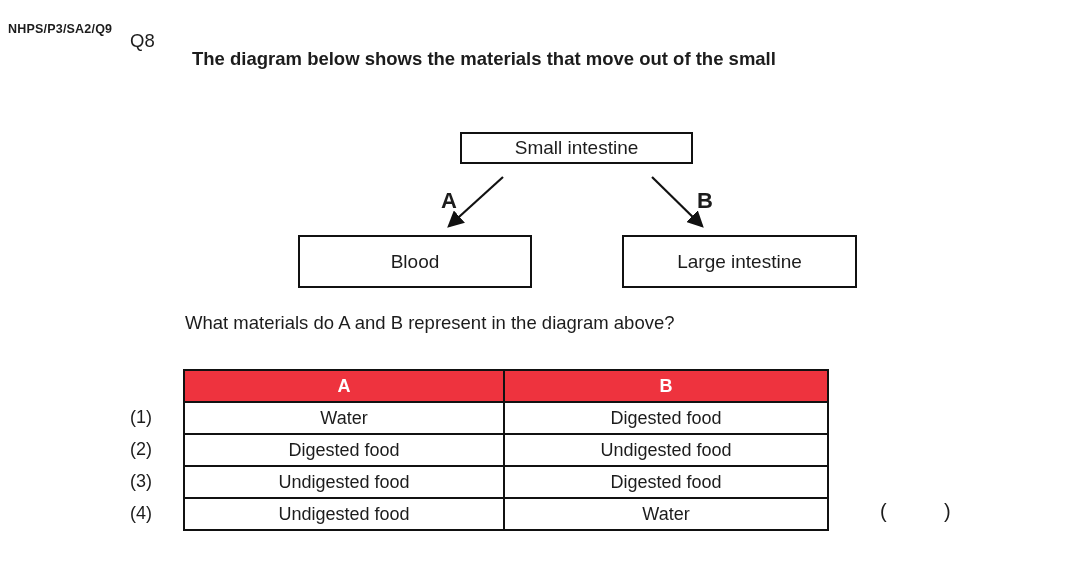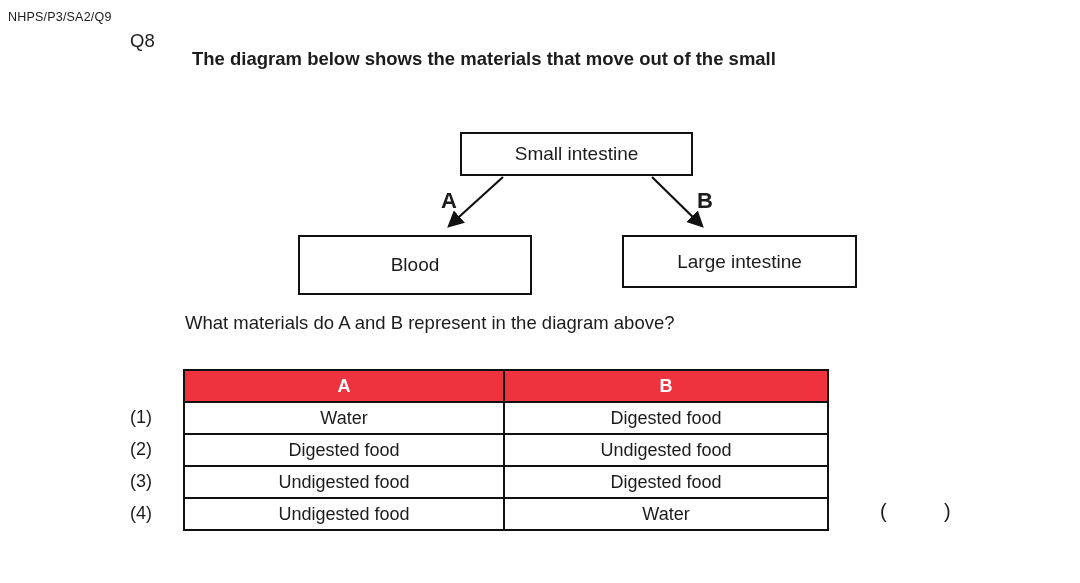--- a/index.html
+++ b/index.html
@@ -8,42 +8,42 @@
   body {
     position: relative;
     background: #ffffff;
     color: var(--ink);
     font-family: "Liberation Sans", sans-serif;
     overflow: hidden;
   }
   .abs { position: absolute; }
 
   .ref-code {
-    left: 8px; top: 10px;
-    font-size: 12.5px; font-weight: normal; letter-spacing: 0.2px;
+    left: 8px; top: 22px;
+    font-size: 12.5px; font-weight: bold; letter-spacing: 0.2px;
   }
 
   .q-num {
     left: 130px; top: 30px;
     font-size: 18.5px;
   }
   .q-text {
     left: 192px; top: 46px; width: 710px;
     font-size: 18.5px; line-height: 25px;
   }
   .q-text .line { display: block; font-weight: bold; }
 
   .dbox {
     border: 2px solid var(--line);
     background: #ffffff;
     display: flex; align-items: center; justify-content: center;
     font-size: 19px;
   }
-  .box-top   { left: 460px; top: 132px; width: 233px; height: 44px; }
-  .box-left  { left: 298px; top: 235px; width: 234px; height: 60px; }
+  .box-top   { left: 460px; top: 132px; width: 233px; height: 32px; }
+  .box-left  { left: 298px; top: 235px; width: 234px; height: 53px; }
   .box-right { left: 622px; top: 235px; width: 235px; height: 53px; }
 
   .arrows { left: 0; top: 0; pointer-events: none; }
 
   .arrow-label {
     font-size: 22px; font-weight: bold; line-height: 1;
   }
   .label-a { left: 441px; top: 190px; }
   .label-b { left: 697px; top: 190px; }
 

